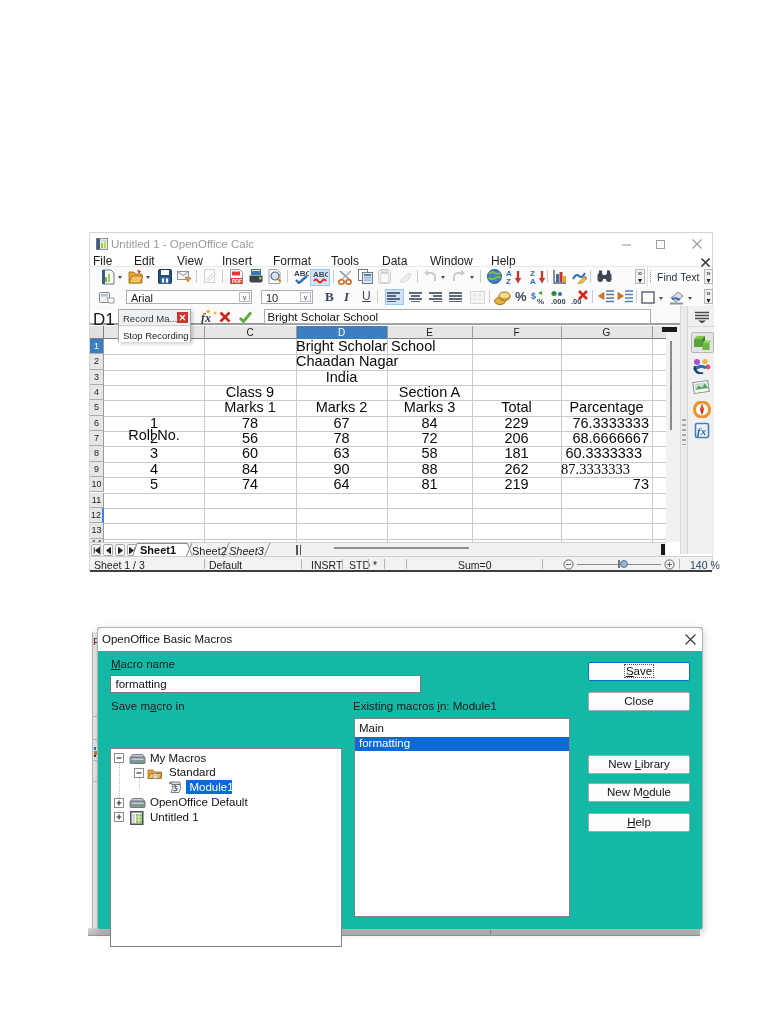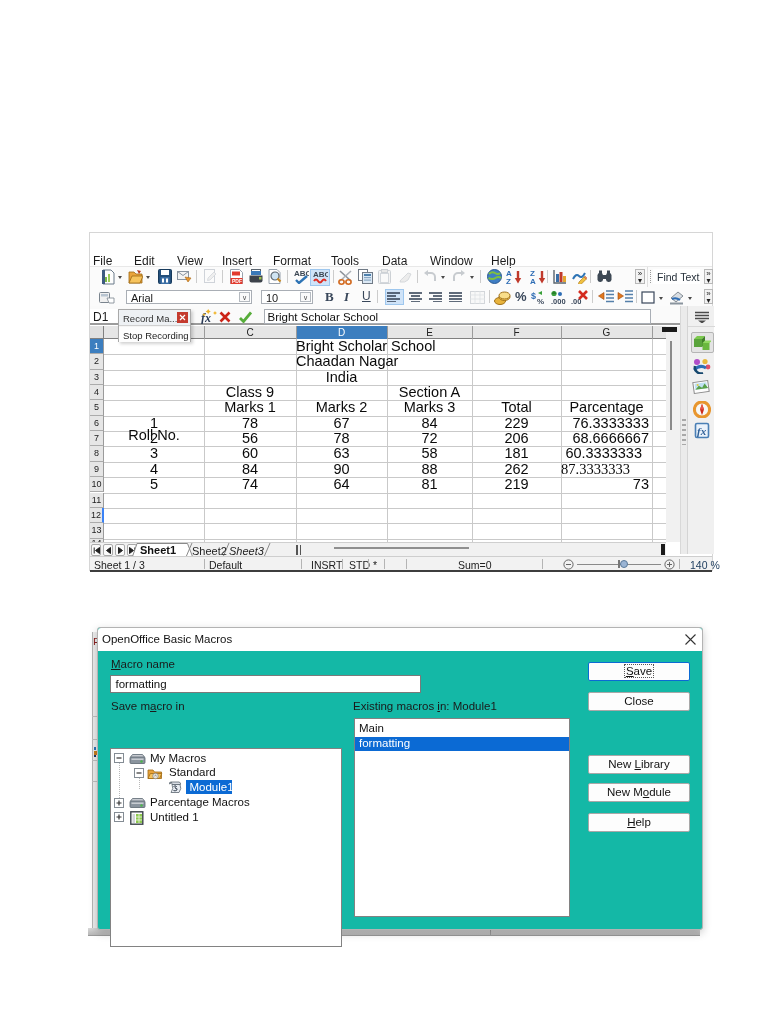--- a/index.html
+++ b/index.html
@@ -10,20 +10,42 @@
   .drop { position:absolute; top:9.5px; width:0; height:0; border-left:2.5px solid transparent; border-right:2.5px solid transparent; border-top:3.5px solid #4a4a4a; }
   .gline { position:absolute; background:#c9c9c9; }
   .hdrv { position:absolute; top:0; width:1px; height:13px; background:#9b9b9b; }
   svg { display:block; }
 </style>
 </head>
 <body>
 
 <div class="abs" id="calcwin" style="left:89px; top:232px; width:624px; height:339px; background:#ffffff; border:1px solid #d6d6d6; border-bottom:none;">
 
+  <div class="abs" style="left:0; top:0; width:100%; height:20px; background:#ffffff;">
+    <svg class="abs" style="left:6px;top:4.5px" width="12" height="12">
+        <rect x="0.5" y="0.5" width="11" height="11" fill="#f4f4f4" stroke="#8a94a0"></rect>
+        <rect x="0.5" y="0.5" width="3.5" height="11" fill="#3d5a80"></rect>
+        <rect x="5" y="5" width="2" height="5.5" fill="#9acc25"></rect>
+        <rect x="8" y="3" width="2" height="7.5" fill="#b5e03c"></rect>
+        <rect x="4.5" y="1.5" width="6.5" height="2.5" fill="#d5d9de"></rect>
+      </svg>
+    <div class="abs" style="left:21px; top:4.5px; font-size:11.5px; color:#9a9a9a;">Untitled 1 - OpenOffice Calc</div>
+    <svg class="abs" style="left:532px;top:11px" width="10" height="2">
+        <path d="M0 1 h9" stroke="#a8a8a8" stroke-width="1.2"></path>
+      </svg>
+    <svg class="abs" style="left:566px;top:6.5px" width="9" height="9">
+        <rect x="0.5" y="0.5" width="8" height="8" fill="none" stroke="#a0a0a0" stroke-width="1"></rect>
+      </svg>
+    <svg class="abs" style="left:602px;top:6px" width="10" height="10">
+        <path d="M0.5 0.5 L9.5 9.5 M9.5 0.5 L0.5 9.5" stroke="#9a9a9a" stroke-width="1.1"></path>
+      </svg>
+    <svg class="abs" style="left:610.5px;top:24.5px;z-index:8" width="9" height="9">
+        <path d="M0.5 0.5 L8.5 8.5 M8.5 0.5 L0.5 8.5" stroke="#3a4654" stroke-width="1.6"></path>
+      </svg>
+  </div>
 
   <div class="abs" id="menubar" style="left:0; top:20.5px; width:100%; height:12.5px; background:#ffffff; font-size:12px; color:#1c1c1c; z-index:6;">
     <span class="abs" style="left:3px;top:0px"><u>F</u>ile</span>
     <span class="abs" style="left:44px;top:0px"><u>E</u>dit</span>
     <span class="abs" style="left:87px;top:0px"><u>V</u>iew</span>
     <span class="abs" style="left:132px;top:0px"><u>I</u>nsert</span>
     <span class="abs" style="left:183px;top:0px">F<u>o</u>rmat</span>
     <span class="abs" style="left:241px;top:0px"><u>T</u>ools</span>
     <span class="abs" style="left:292px;top:0px"><u>D</u>ata</span>
     <span class="abs" style="left:340px;top:0px"><u>W</u>indow</span>
@@ -266,21 +288,21 @@
         <path d="M3 9 q4 -2 8 1" fill="none" stroke="#2e6db5" stroke-width="2"></path>
         <rect x="1" y="12.5" width="13" height="2" fill="#8a949e"></rect>
       </svg>
     <div class="drop" style="left:598px"></div>
     <div class="abs" style="left:614px; top:1.5px; width:9px; height:15px; background:#f2f2f2; border:1px solid #b8b8b8; font-size:8px; color:#222; text-align:center; line-height:7px;">»<br>▾</div>
   </div>
   <div class="abs" style="left:0;top:72.5px;width:100%;height:1px;background:#e8e8e8;"></div>
 
   <div class="abs" id="fbar" style="left:0; top:73px; width:100%; height:19px; background:#fafafa; border-bottom:2px solid #9c9c9c;">
     <div class="abs" style="left:0px; top:2.5px; width:28px; height:14px; background:#ffffff;">
-        <span style="position:absolute;left:3px;top:1px;font-size:12px;color:#1a1a1a;">D1</span>
+        <span style="position:absolute;left:3px;top:1px;font-size:17px;color:#1a1a1a;">D1</span>
       </div>
     <svg class="abs" style="left:111px; top:3px" width="18" height="15">
         <text x="0" y="13" font-size="12" font-style="italic" font-weight="bold" fill="#2a3a55" font-family="Liberation Serif">fx</text>
         <g fill="#f0b429">
           <path d="M8 0 l1 1.8 1.8 1 -1.8 1 -1 1.8 -1-1.8 -1.8-1 1.8-1 z" transform="scale(0.9)"></path>
           <path d="M14 2 l0.7 1.3 1.3 0.7 -1.3 0.7 -0.7 1.3 -0.7-1.3 -1.3-0.7 1.3-0.7 z"></path>
           <path d="M3 4 l0.6 1.1 1.1 0.6 -1.1 0.6 -0.6 1.1 -0.6-1.1 -1.1-0.6 1.1-0.6 z"></path>
         </g>
       </svg>
     <svg class="abs" style="left:129px; top:4.5px" width="12" height="12">
@@ -584,21 +606,21 @@
     <svg class="abs" style="left:3.5px;top:48.5px" width="10" height="10">
         <rect x="0.5" y="0.5" width="9" height="9" fill="#fff" stroke="#848c94"></rect>
         <path d="M2.5 5 h5 M5 2.5 v5" stroke="#333" stroke-width="1.2"></path>
       </svg>
     <svg class="abs" style="left:18.5px;top:48px" width="17" height="12">
         <path d="M1.5 4 l2-2.5 h10 l2 2.5" fill="#c8ccd2" stroke="#5a6670" stroke-width="0.8"></path>
         <rect x="1" y="4" width="15" height="6.5" rx="1" fill="#8a949e" stroke="#5a6670" stroke-width="0.8"></rect>
         <rect x="2.5" y="5.5" width="12" height="1.5" fill="#c8ccd2"></rect>
         <circle cx="12.5" cy="8.5" r="1.2" fill="#4ab84a"></circle>
       </svg>
-    <span class="abs" style="left:39.5px;top:47px">Parcentage Macros</span>
+    <span class="abs" style="left:39.5px;top:47px">OpenOffice Default</span>
     <svg class="abs" style="left:3.5px;top:63px" width="10" height="10">
         <rect x="0.5" y="0.5" width="9" height="9" fill="#fff" stroke="#848c94"></rect>
         <path d="M2.5 5 h5 M5 2.5 v5" stroke="#333" stroke-width="1.2"></path>
       </svg>
     <svg class="abs" style="left:19.5px;top:61.5px" width="14" height="14">
         <rect x="0.8" y="0.8" width="12" height="12.4" fill="#fdfdfd" stroke="#3a4248" stroke-width="1.4"></rect>
         <rect x="6" y="3" width="6" height="9" fill="#8cc84e"></rect>
         <path d="M6 6 h6 M6 9 h6 M9 3 v9" stroke="#f0f6e8" stroke-width="0.8"></path>
         <rect x="2.5" y="3" width="2.5" height="9" fill="#d0d4d8"></rect>
       </svg>

